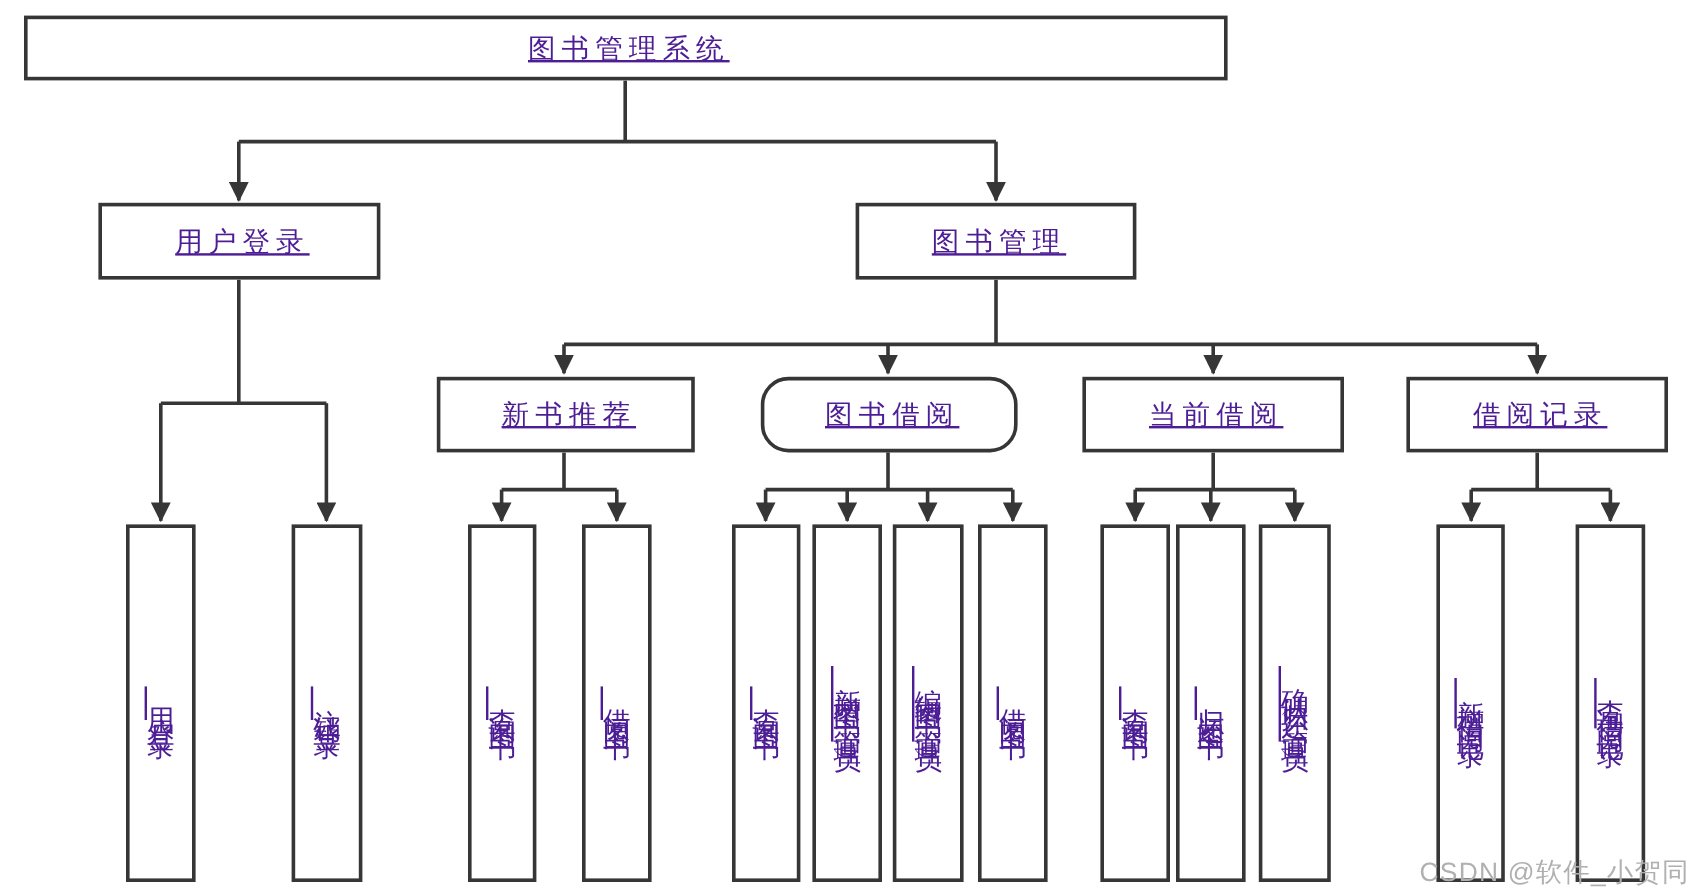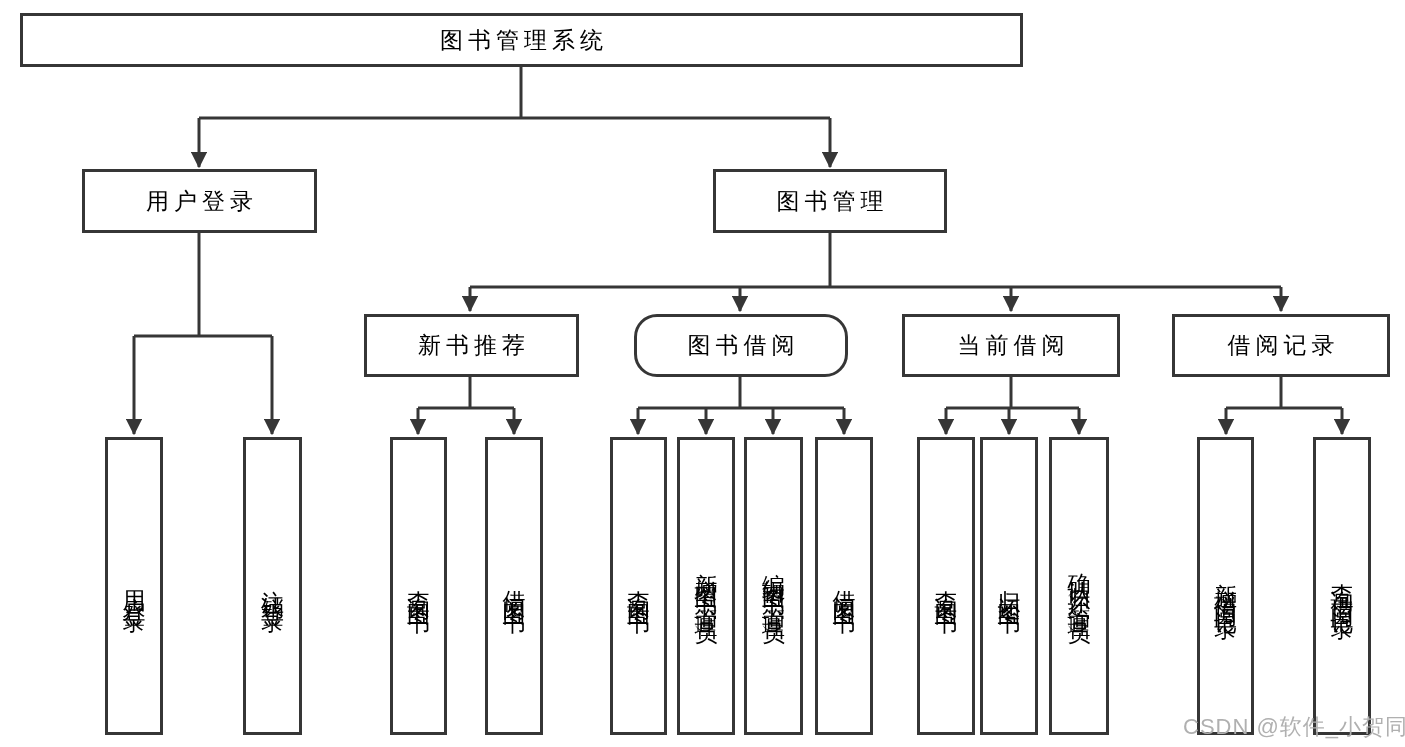--- a/index.html
+++ b/index.html
@@ -24,25 +24,26 @@
   svg.connectors path {
     stroke: #363636;
     stroke-width: 3;
     fill: none;
   }
   .box {
     position: absolute;
     box-sizing: border-box;
     background: #ffffff;
     border: 3px solid #363636;
-    color: #000000;
+    color: #4c1d95;
     display: flex;
     align-items: center;
     justify-content: center;
     z-index: 2;
+    text-decoration: underline;
   }
   .h-box {
     font-size: 23px;
     letter-spacing: 5px;
     padding-left: 5px; 
     white-space: nowrap;
   }
   .v-box {
     writing-mode: vertical-rl;
     text-orientation: mixed;

